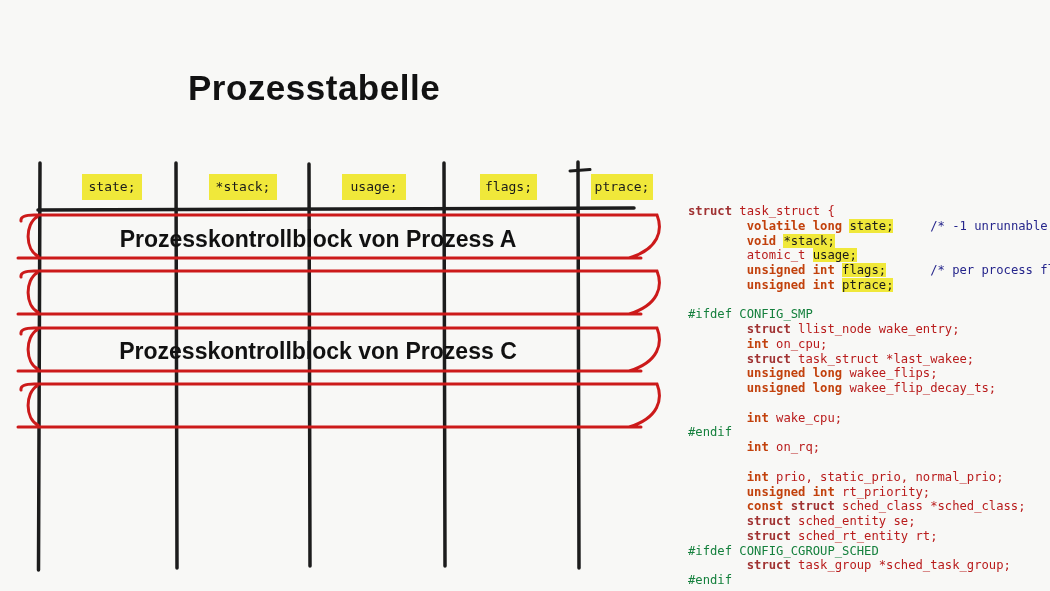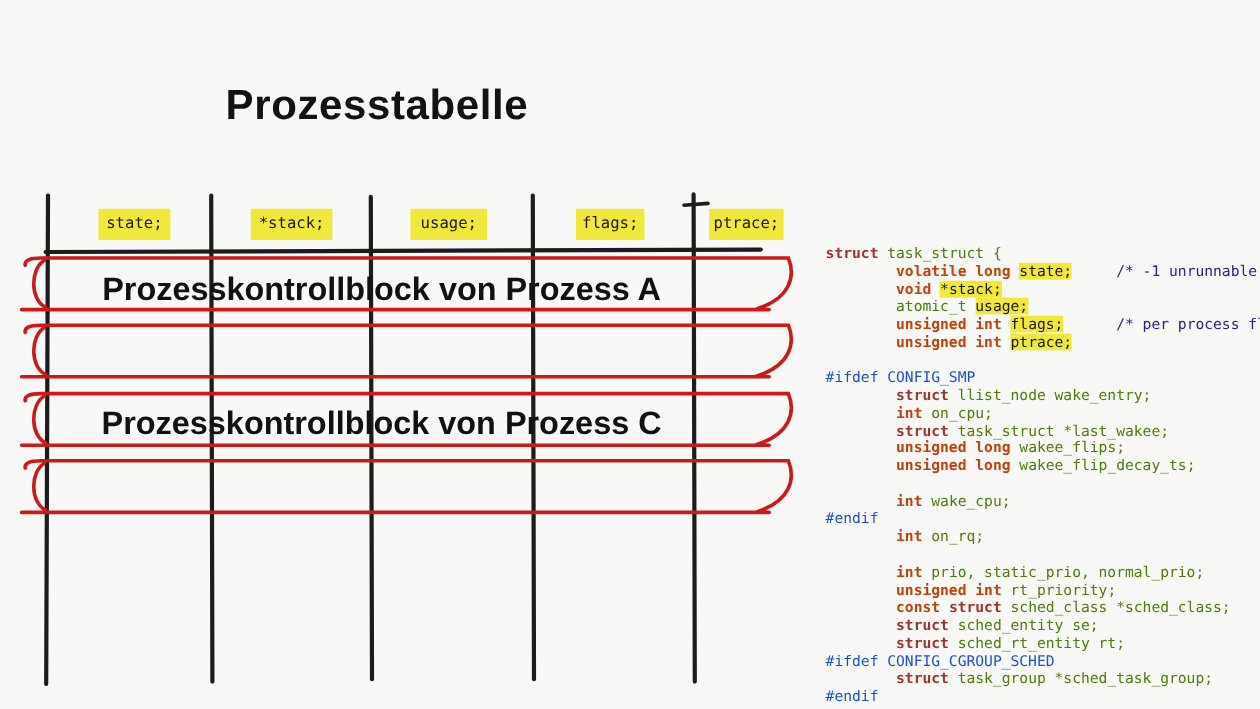--- a/index.html
+++ b/index.html
@@ -15,31 +15,31 @@
   .col-label{position:absolute;top:174px;z-index:3;background:#f0e83a;color:#1a1a1a;
              font-family:"DejaVu Sans Mono","Liberation Mono",monospace;font-size:13px;
              line-height:18px;padding:4px 0;text-align:center;}
   #h0{left:82px;width:60px;}
   #h1{left:209px;width:68px;}
   #h2{left:342px;width:64px;}
   #h3{left:480px;width:57px;}
   #h4{left:591px;width:62px;}
 
   .row-label{position:absolute;left:40px;width:556px;z-index:2;text-align:center;
-             font-size:27px;font-weight:bold;color:#111;}
+             font-size:23px;font-weight:bold;color:#111;}
   #r0{top:226px;} #r1{top:282px;} #r2{top:338px;} #r3{top:393px;}
 
   .code{position:absolute;left:688px;top:204px;z-index:2;
         font-family:"DejaVu Sans Mono","Liberation Mono",monospace;
         font-size:12.2px;line-height:14.77px;white-space:pre;color:#262626;}
   .code-line{height:14.77px;}
-  .tk-id{color:#4d7c0f;}
+  .tk-id{color:#b91c1c;}
   .tk-kw{color:#c2410c;font-weight:bold;}
   .tk-st{color:#a03232;font-weight:bold;text-align:center;}
-  .tk-pp{color:#1d4ed8;}
+  .tk-pp{color:#15803d;}
   .tk-cm{color:#26268c;}
   .tk-hl{color:#1a1a1a;background:#f0e83a;}
 </style>
 </head>
 <body>
 
 <div class="stage">
 
   <svg class="lines" width="1050" height="591" viewBox="0 0 1050 591">
     <g stroke="#1c1c1c" stroke-width="3.5" stroke-linecap="round" fill="none">

